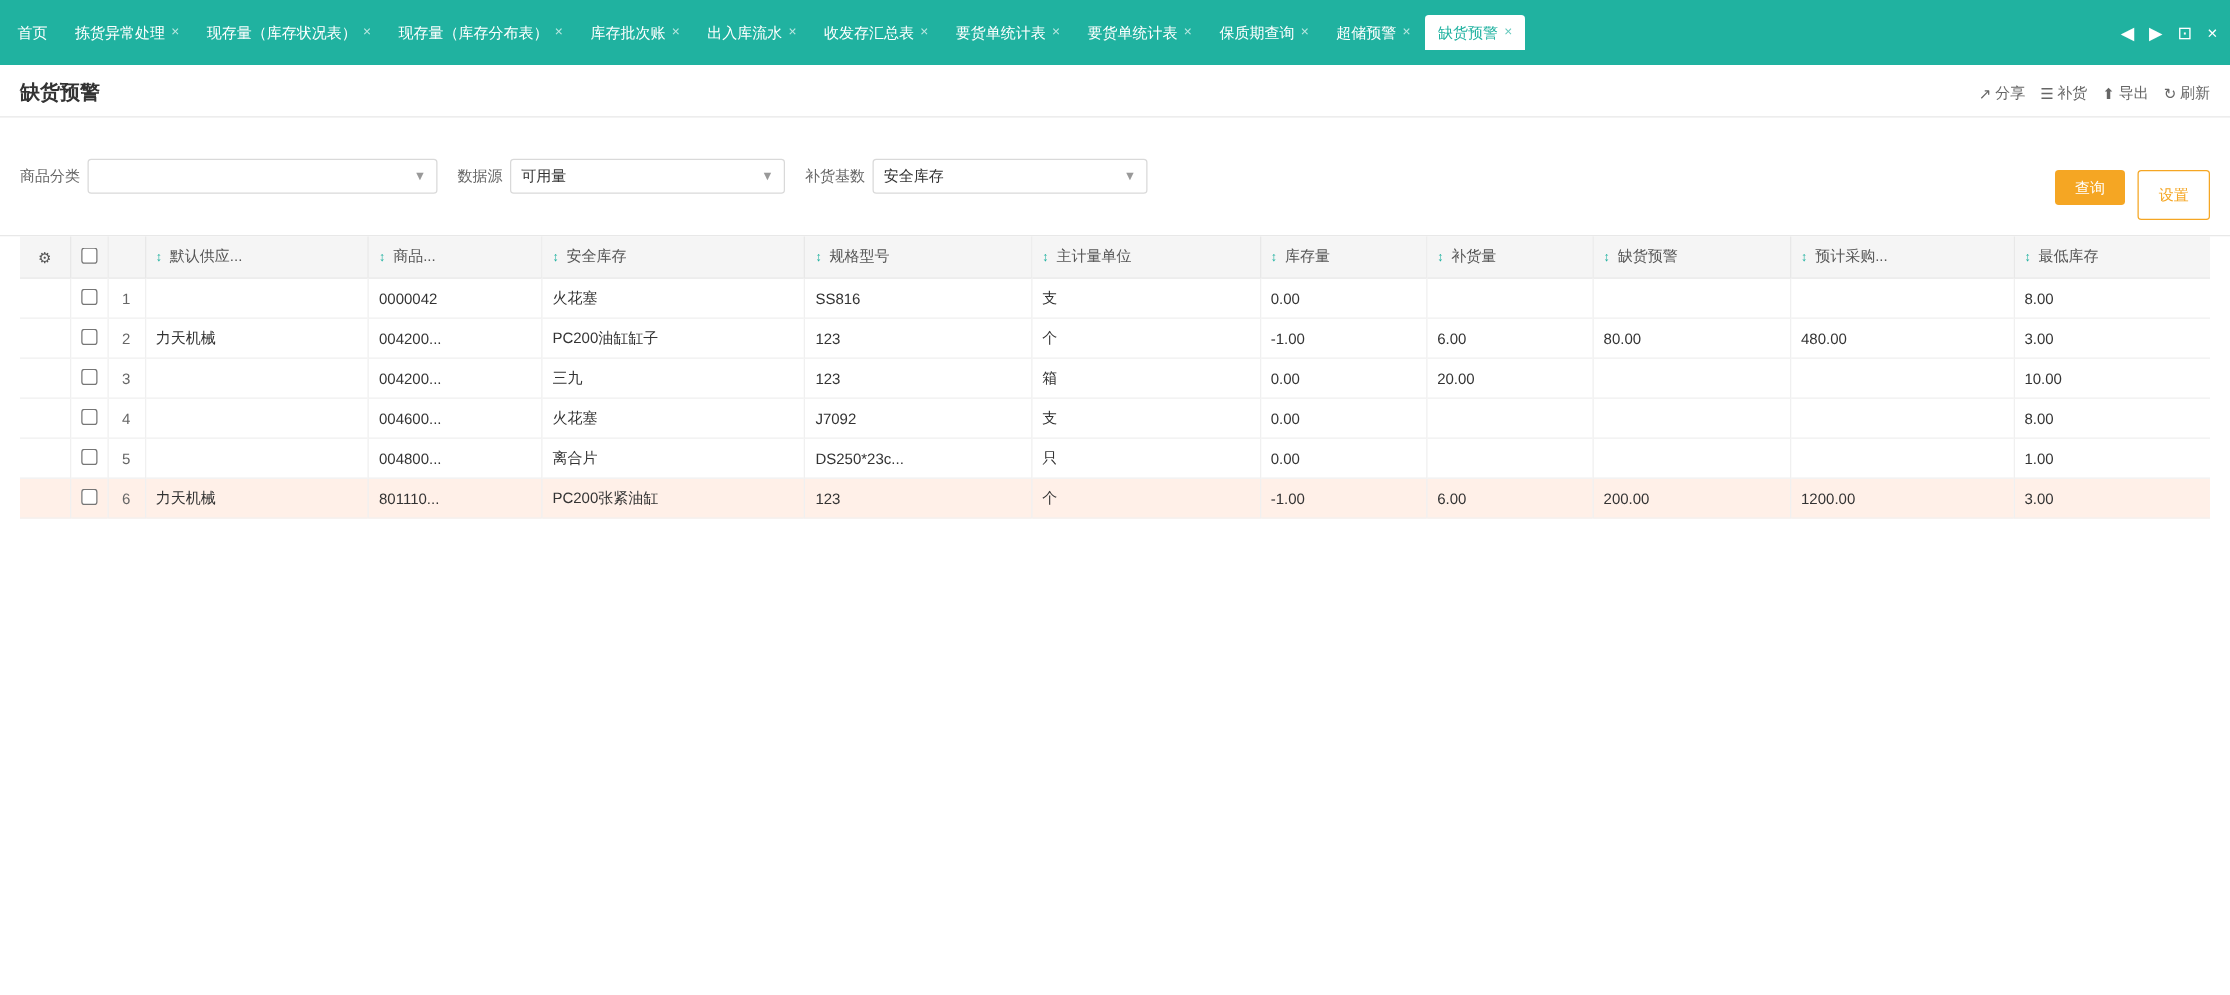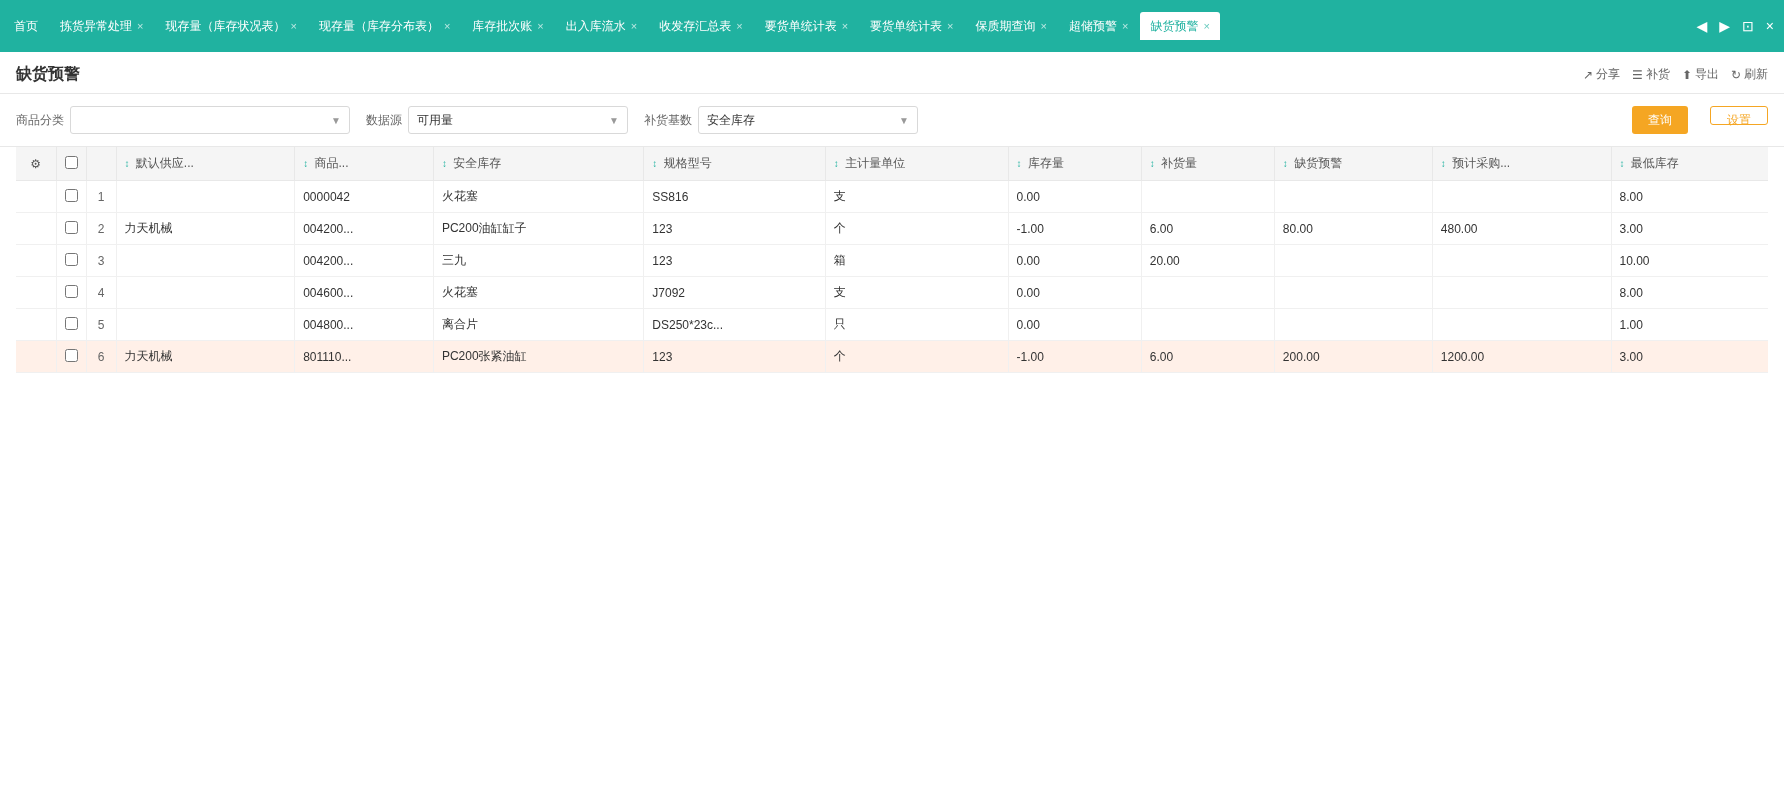--- a/index.html
+++ b/index.html
@@ -109,42 +109,43 @@
       background: #fff;
       cursor: pointer;
       min-width: 200px;
       height: 28px;
       justify-content: space-between;
     }
     .filter-select-value { color: #333; font-size: 12px; }
     .filter-select-arrow { color: #999; font-size: 10px; margin-left: 8px; }
     .filter-actions {
       display: flex;
-      gap: 22px;
+      gap: 10px;
       margin-left: auto;
+      margin-top: 30px;
     }
     .btn-query {
       background: #f5a623;
       color: #fff;
       border: none;
       border-radius: 3px;
       padding: 5px 16px;
       cursor: pointer;
       font-size: 12px;
       height: 28px;
     }
     .btn-settings {
       background: #fff;
       color: #f5a623;
       border: 1px solid #f5a623;
       border-radius: 3px;
       padding: 5px 16px;
       cursor: pointer;
       font-size: 12px;
-      height: 19px;
+      height: 40px;
     }
 
     
     .table-wrapper {
       padding: 0 16px;
       overflow-x: auto;
     }
     table {
       width: 100%;
       border-collapse: collapse;

